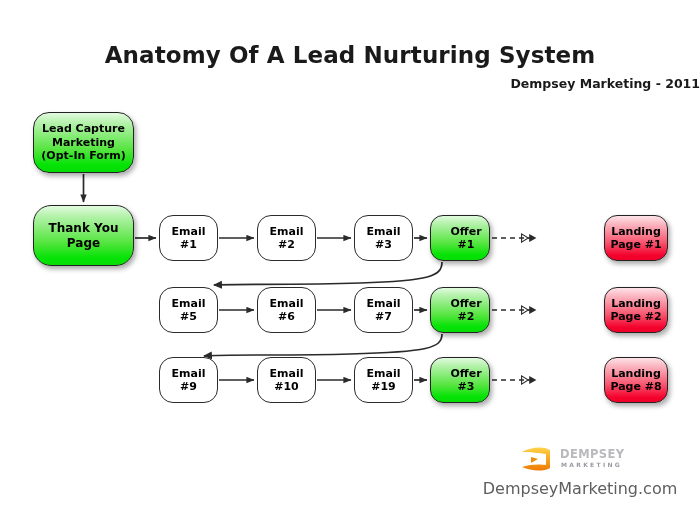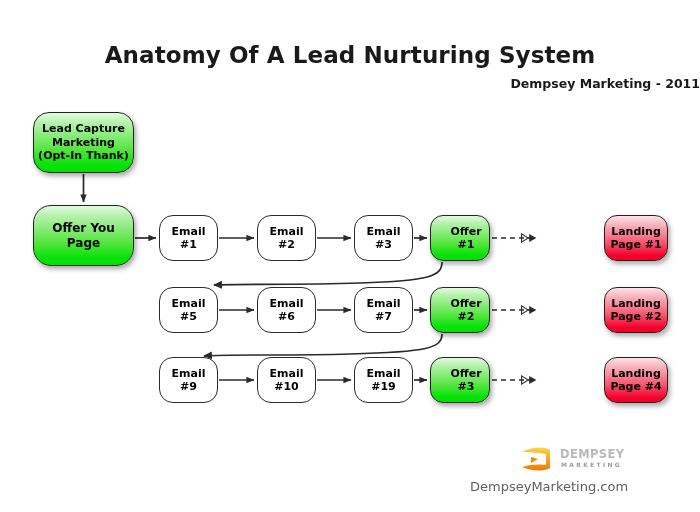--- a/index.html
+++ b/index.html
@@ -73,21 +73,21 @@
   .offerbox{left:430px;width:60px;height:46px;font-size:11px;border-radius:13px;padding-left:12px;}
   .landbox {left:556px;width:64px;height:46px;font-size:11px;border-radius:13px;margin-left:48px;}
 
   
   #wires{position:absolute;left:0;top:0;width:700px;height:512px;z-index:2;}
 
   
   #logo-wrap{position:absolute;left:519px;top:443px;width:120px;height:33px;}
   #footer-url{
     position:absolute;left:470px;top:479px;width:220px;
-    font-size:13px;color:#5e5e5e;
+    text-align:center;font-size:16px;color:#5e5e5e;
   }
 </style>
 </head>
 <body>
 
 <div id="stage">
 
   <div class="title">Anatomy Of A Lead Nurturing System</div>
   <div class="subtitle">Dempsey Marketing - 2011</div>
 
@@ -130,25 +130,25 @@
     <g stroke="#2a2a2a" stroke-width="1.5" fill="none" stroke-dasharray="5,4">
       <line x1="492" y1="238" x2="537" y2="238" marker-end="url(#dbl)"></line>
       <line x1="492" y1="310" x2="537" y2="310" marker-end="url(#dbl)"></line>
       <line x1="492" y1="380" x2="537" y2="380" marker-end="url(#dbl)"></line>
     </g>
   </svg>
 
   <div class="node green" id="node-lead-capture">
     <span class="ln">Lead Capture</span>
     <span class="ln">Marketing</span>
-    <span class="ln">(Opt-In Thank)</span>
+    <span class="ln">(Opt-In Form)</span>
   </div>
 
   <div class="node green" id="node-thank-you">
-    <span class="ln">Offer You</span>
+    <span class="ln">Thank You</span>
     <span class="ln">Page</span>
   </div>
 
   <div class="node white emailbox r1 c1">
     <span class="ln">Email</span>
     <span class="ln">#1</span>
   </div>
   <div class="node white emailbox r1 c2">
     <span class="ln">Email</span>
     <span class="ln">#2</span>
@@ -198,21 +198,21 @@
   <div class="node white emailbox r3 c3">
     <span class="ln">Email</span>
     <span class="ln">#19</span>
   </div>
   <div class="node green offerbox r3">
     <span class="ln">Offer</span>
     <span class="ln">#3</span>
   </div>
   <div class="node pink landbox r3">
     <span class="ln">Landing</span>
-    <span class="ln">Page #4</span>
+    <span class="ln">Page #8</span>
   </div>
 
   <div id="logo-wrap">
     <svg width="120" height="33" viewBox="0 0 120 33">
       <defs>
         <linearGradient id="og" x1="0" y1="0" x2="0" y2="1">
           <stop offset="0%" stop-color="#ffd24a"></stop>
           <stop offset="55%" stop-color="#f5a21c"></stop>
           <stop offset="100%" stop-color="#ef7a06"></stop>
         </linearGradient>

